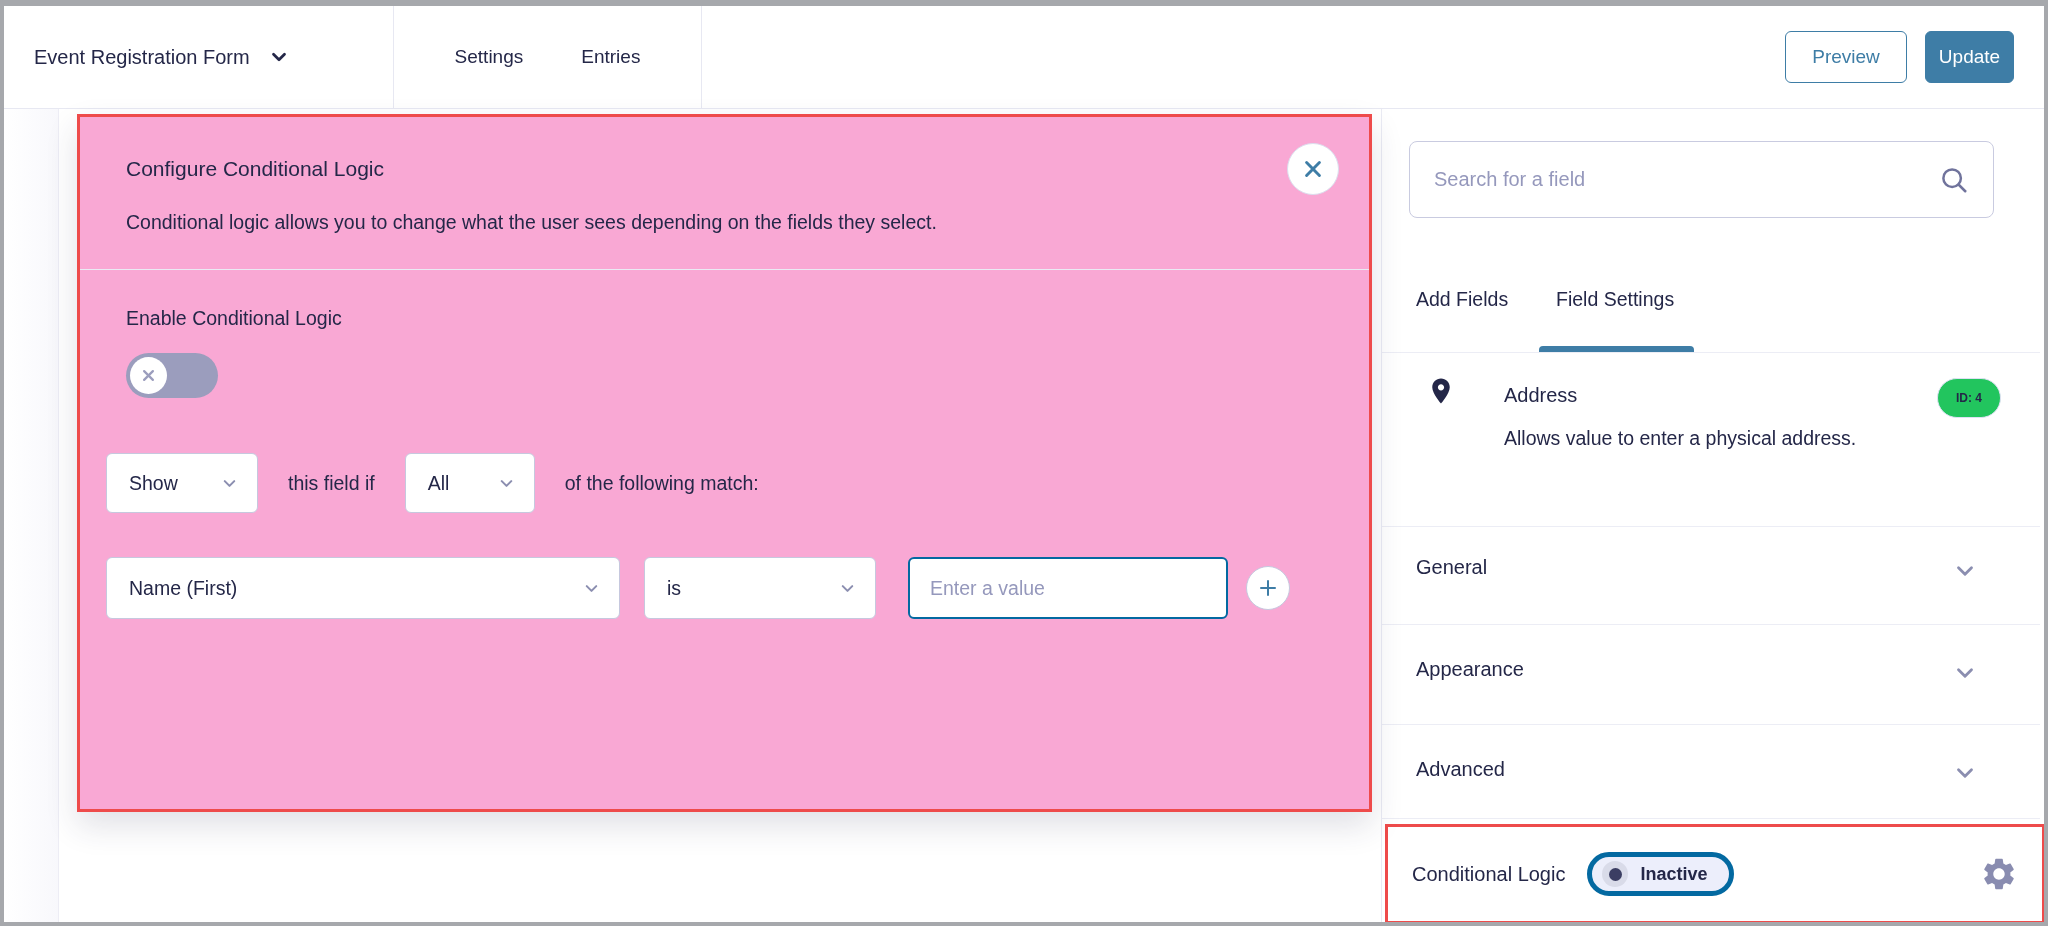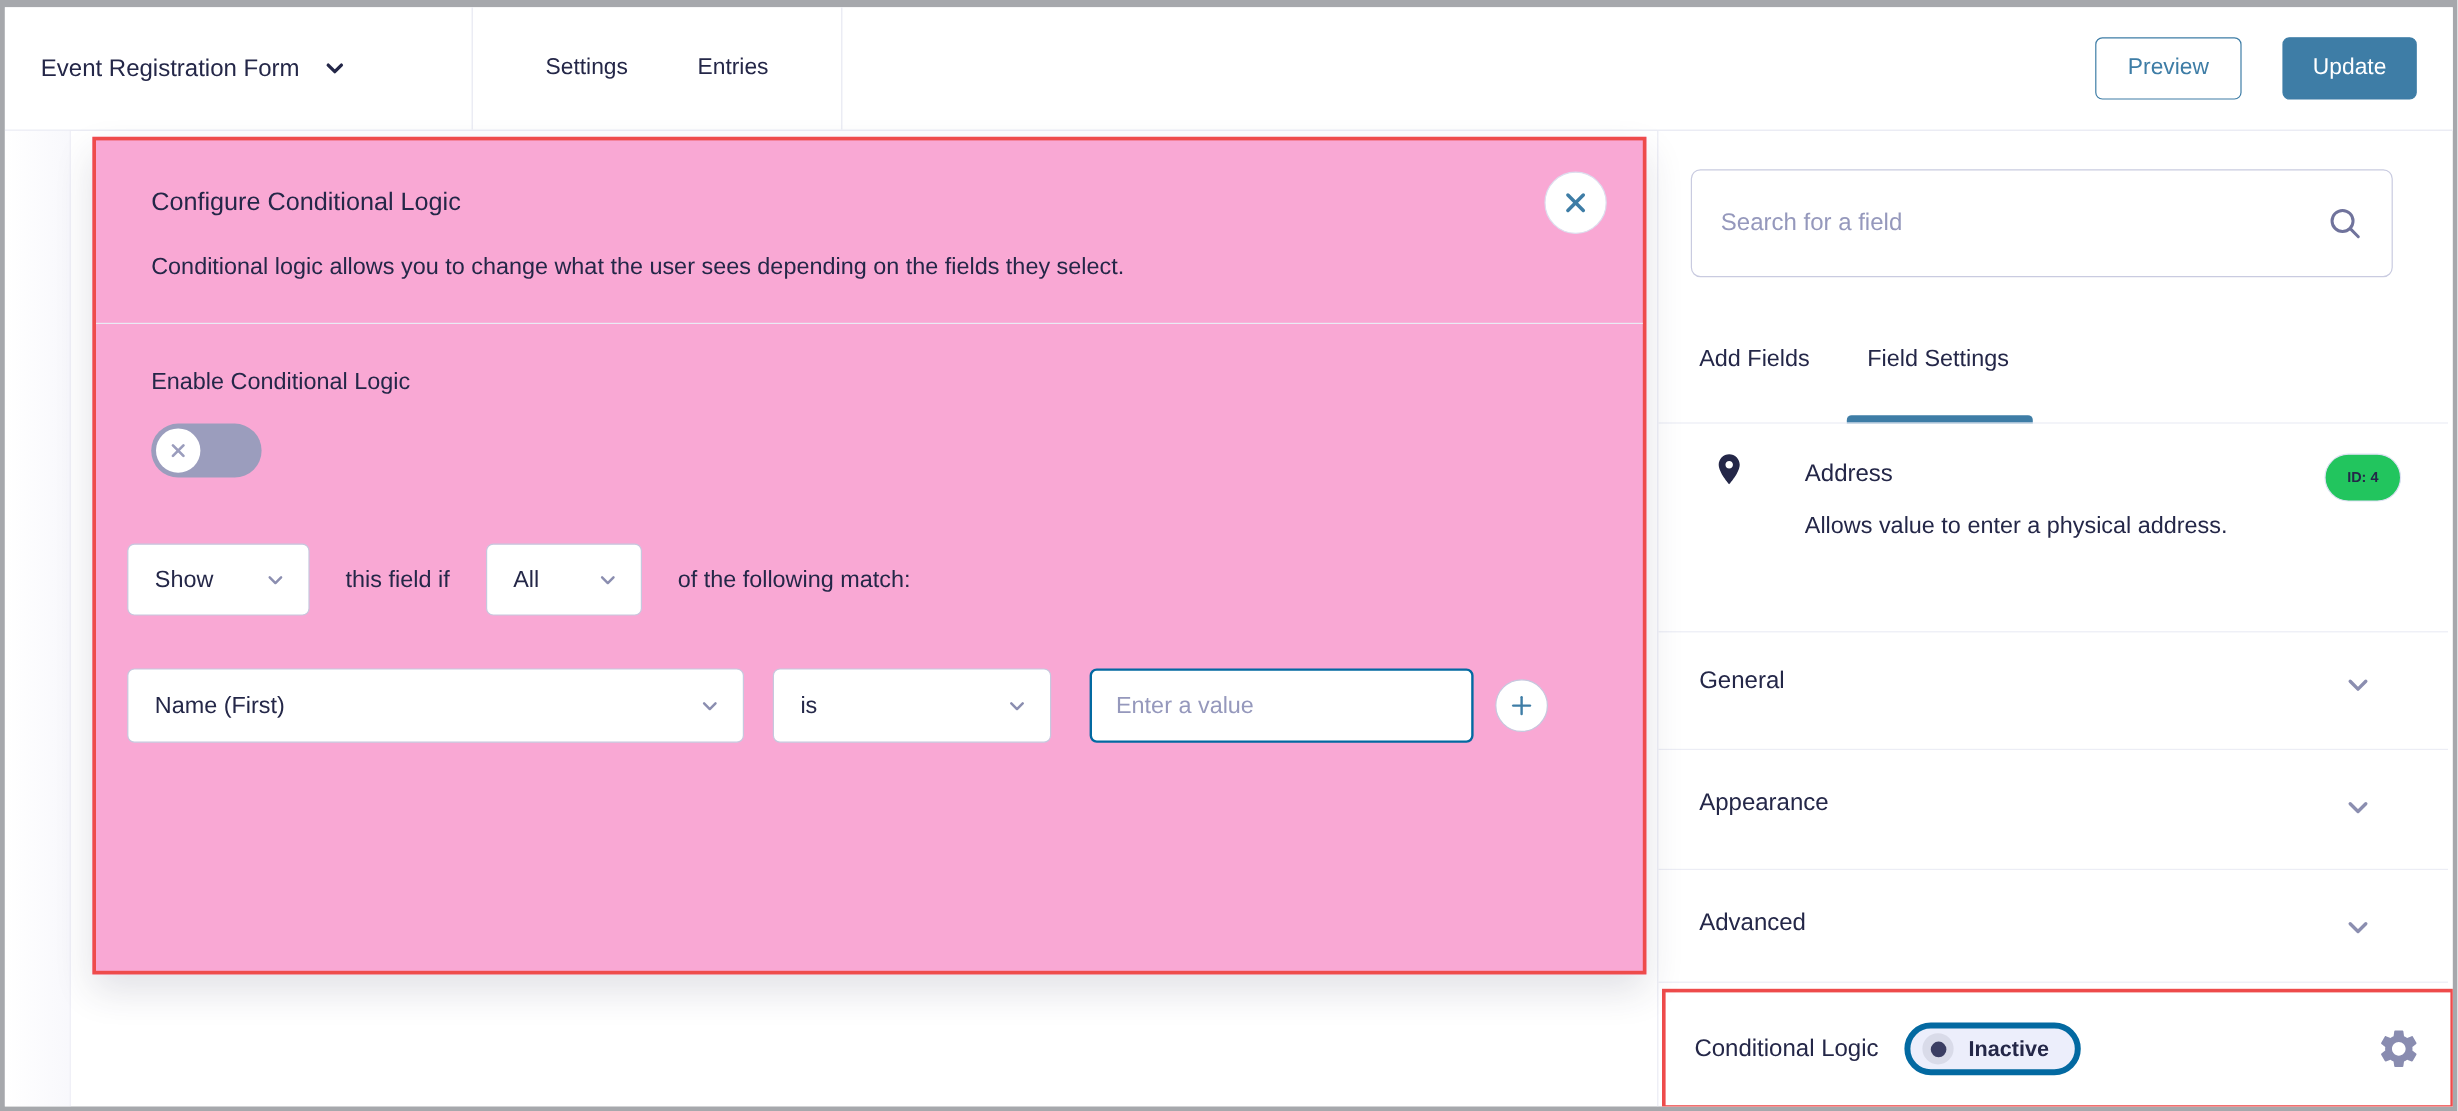--- a/index.html
+++ b/index.html
@@ -31,46 +31,46 @@
     border-right: 1px solid #e7e8f2;
   }
   .form-title { font-size: 20px; font-weight: 500; color: #242748; white-space: nowrap; }
   .title-chevron { width: 22px; height: 22px; color: #242748; flex: 0 0 auto; cursor: pointer; }
   .nav-group {
     width: 308px; display: flex; align-items: center; justify-content: center; gap: 58px;
     border-right: 1px solid #e7e8f2;
   }
   .nav-link { font-size: 19px; color: #242748; cursor: pointer; }
   .topbar-spacer { flex: 1; }
-  .topbar-actions { display: flex; align-items: center; gap: 34px; padding-right: 30px; }
+  .topbar-actions { display: flex; align-items: center; gap: 18px; padding-right: 30px; }
   .btn {
     height: 52px; border-radius: 6px; font-size: 19px; font-weight: 500;
     display: flex; align-items: center; justify-content: center; cursor: pointer;
     font-family: inherit;
   }
   .btn-outline {
     width: 122px; background: #fff; border: 1px solid #3e7da6; color: #3e7da6;
   }
   .btn-primary {
-    width: 112px; background: #3e7da6; border: 1px solid #3e7da6; color: #ffffff;
+    width: 89px; background: #3e7da6; border: 1px solid #3e7da6; color: #ffffff;
   }
 
   
   .left-rail {
     position: absolute; left: 0; top: 103px; bottom: 0; width: 55px;
     background: linear-gradient(to right, #ffffff, #f8f8fc);
     border-right: 1px solid #ededf5;
   }
 
   
   .sidebar-divider {
     position: absolute; left: 1377px; top: 103px; bottom: 0; width: 1px; background: #eaebf4;
   }
   .search-box {
-    position: absolute; left: 1405px; top: 135px; width: 585px; height: 90px;
+    position: absolute; left: 1405px; top: 135px; width: 585px; height: 77px;
     border: 1px solid #c9cbe0; border-radius: 8px; background: #fff;
     display: flex; align-items: center; padding: 0 24px;
   }
   .search-box input {
     flex: 1; border: none; outline: none; font-size: 20px; color: #242748;
     font-family: inherit; background: transparent;
   }
   .search-box input::placeholder { color: #9598bc; }
   .search-icon { width: 30px; height: 30px; color: #70739c; flex: 0 0 auto; }
 

